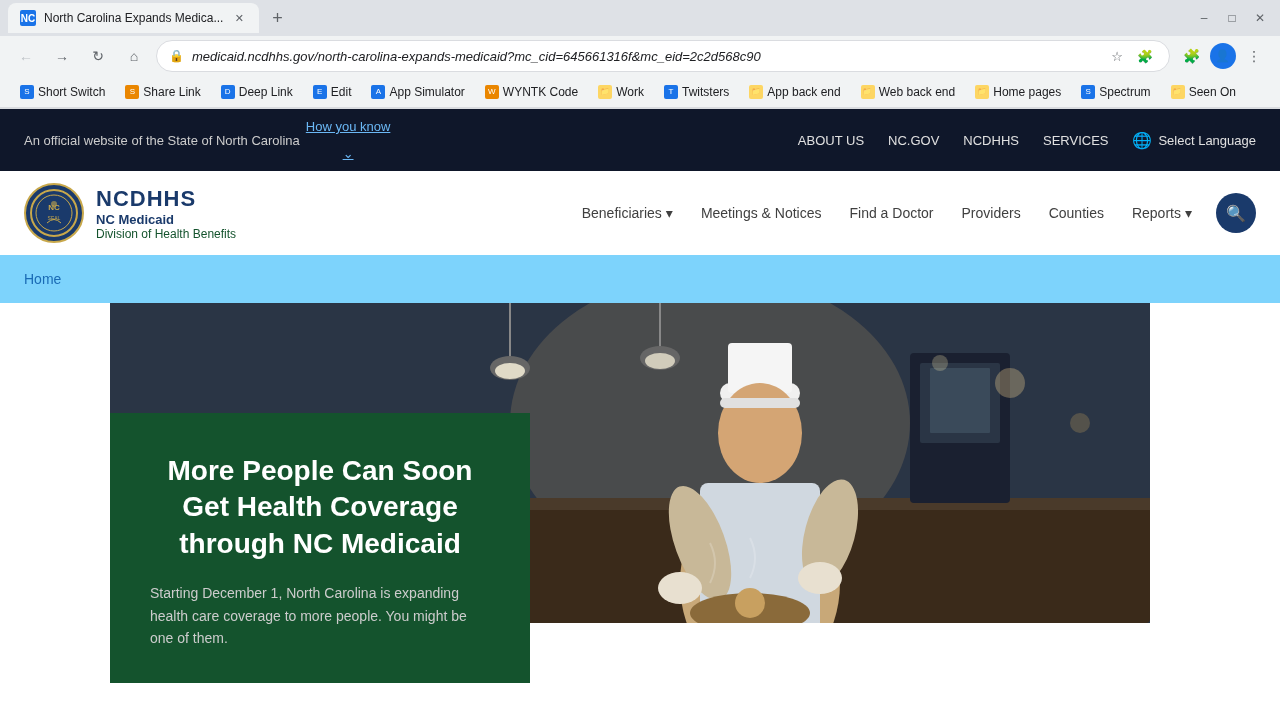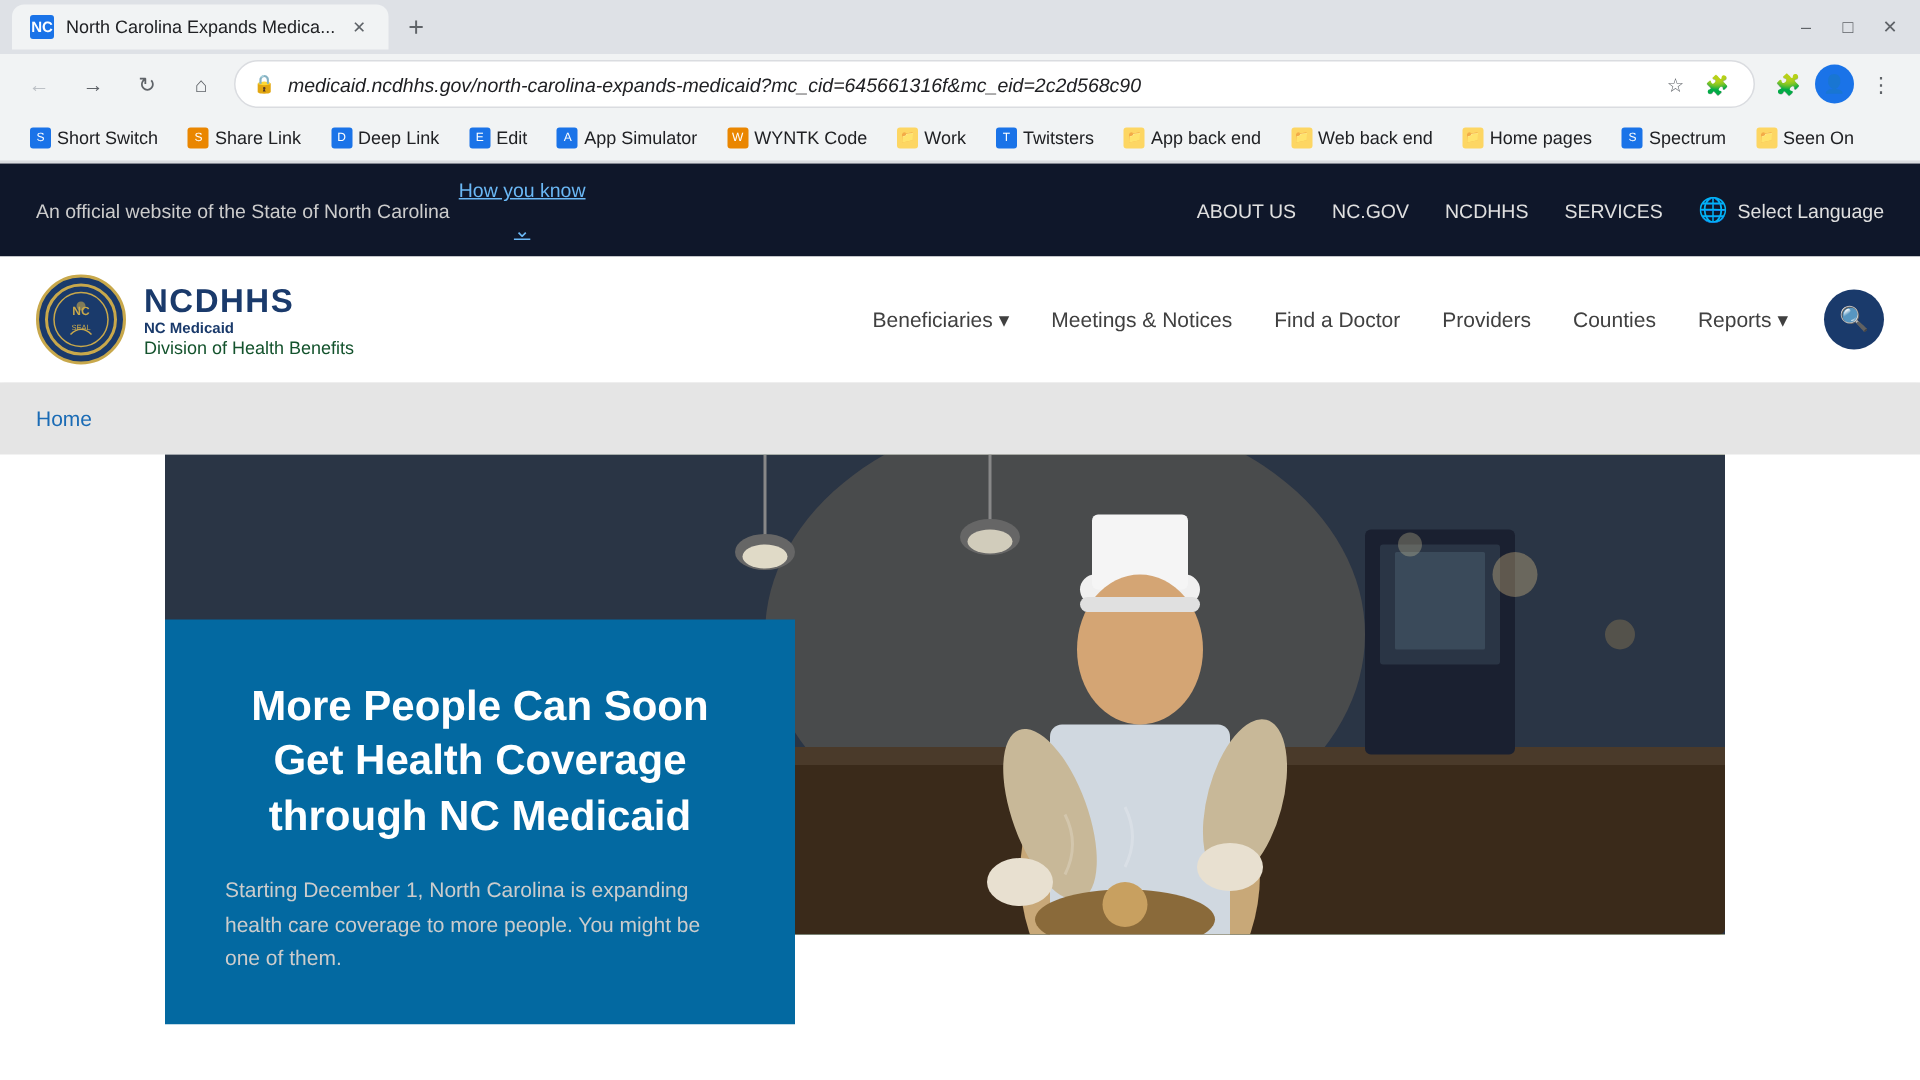--- a/index.html
+++ b/index.html
@@ -249,21 +249,21 @@
       background: #1a3a6b;
       border: 2px solid #c8a84b;
       display: flex;
       align-items: center;
       justify-content: center;
       overflow: hidden;
     }
     .logo-seal svg { width: 50px; height: 50px; }
     .logo-text { }
     .logo-ncdhhs { font-size: 22px; font-weight: bold; color: #1a3a6b; letter-spacing: 1px; }
-    .logo-sub1 { font-size: 10px; color: #1a3a6b; font-weight: 600; }
+    .logo-sub1 { font-size: 13px; color: #1a3a6b; font-weight: 600; }
     .logo-sub2 { font-size: 12px; color: #14532d; }
 
     .main-nav {
       display: flex;
       align-items: center;
       gap: 4px;
     }
     .nav-item {
       padding: 8px 12px;
       font-size: 14px;
@@ -285,21 +285,21 @@
       justify-content: center;
       cursor: pointer;
       color: white;
       font-size: 16px;
       margin-left: 8px;
     }
 
     
     .breadcrumb-area {
       padding: 16px 24px;
-      background: #e5e5e5;
+      background: #7dd3fc;
     }
     .breadcrumb-link {
       color: #1a6bb5;
       font-size: 14px;
       cursor: pointer;
       text-decoration: none;
     }
 
     
     .hero-section {
@@ -336,21 +336,21 @@
         radial-gradient(ellipse at 60% 45%, rgba(200,150,100,0.7) 0%, rgba(180,120,70,0.5) 15%, transparent 40%),
         radial-gradient(ellipse at 60% 20%, rgba(210,220,240,0.6) 0%, rgba(180,190,210,0.4) 10%, transparent 25%),
         linear-gradient(to right, rgba(0,0,0,0.3) 0%, transparent 50%);
     }
 
     .hero-text-overlay {
       position: absolute;
       left: 110px;
       top: 110px;
       width: 420px;
-      background: #0369a1;
+      background: #14532d;
       padding: 40px 40px 50px 40px;
       z-index: 10;
     }
     .hero-title {
       font-size: 28px;
       font-weight: bold;
       color: white;
       line-height: 1.3;
       margin-bottom: 20px;
       text-align: center;

